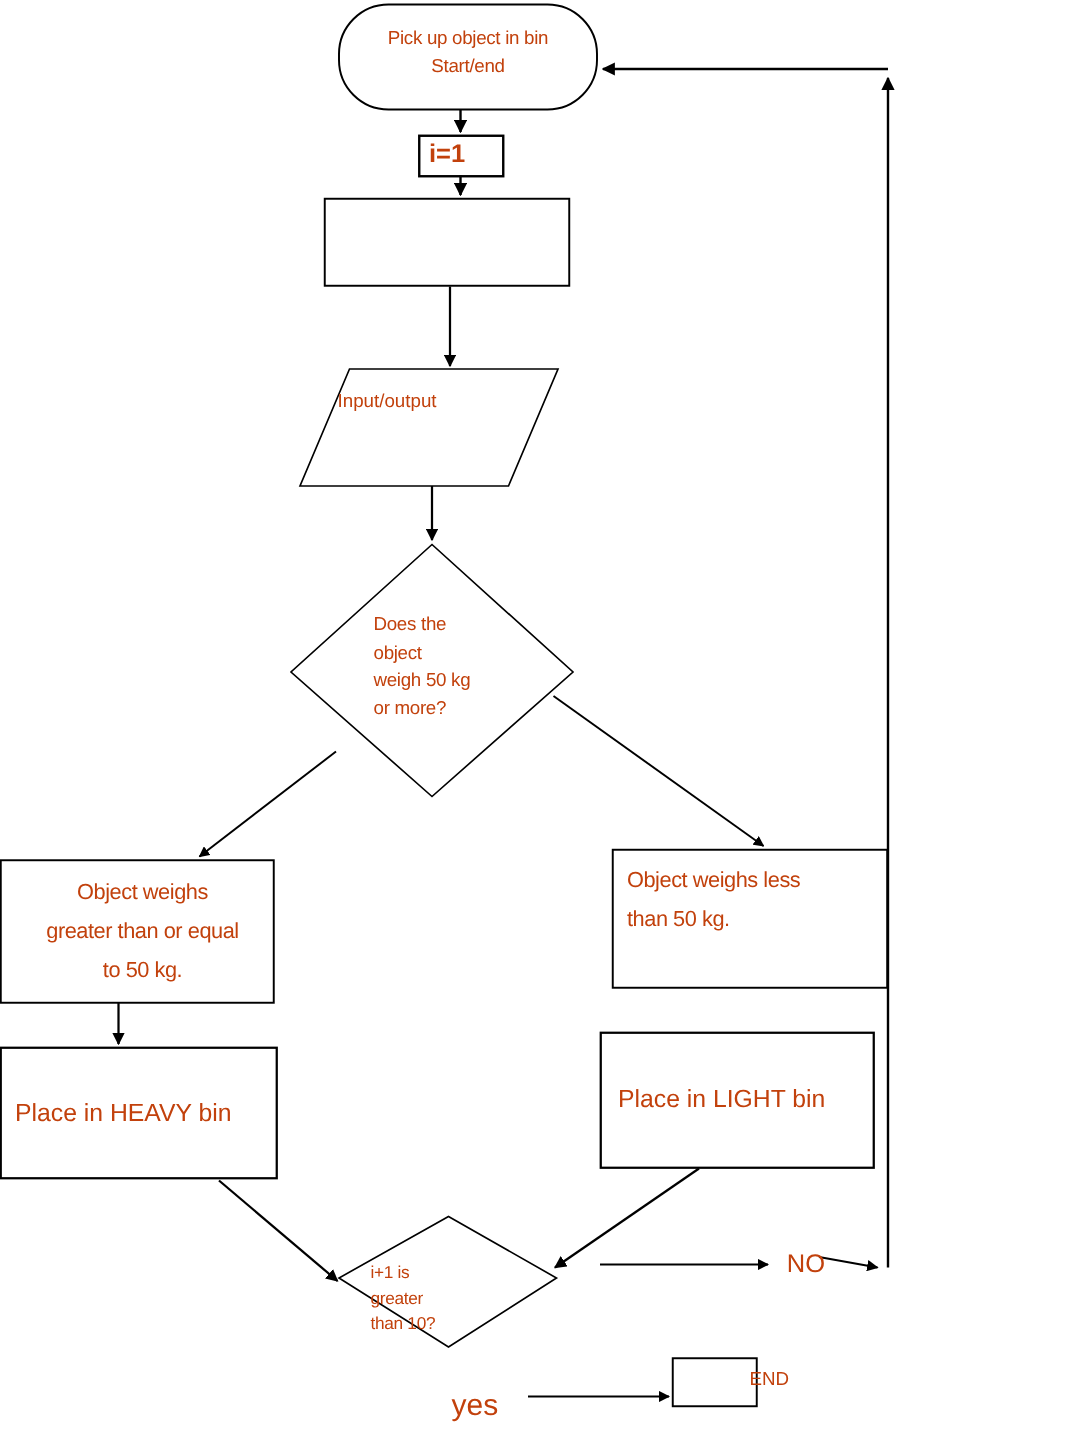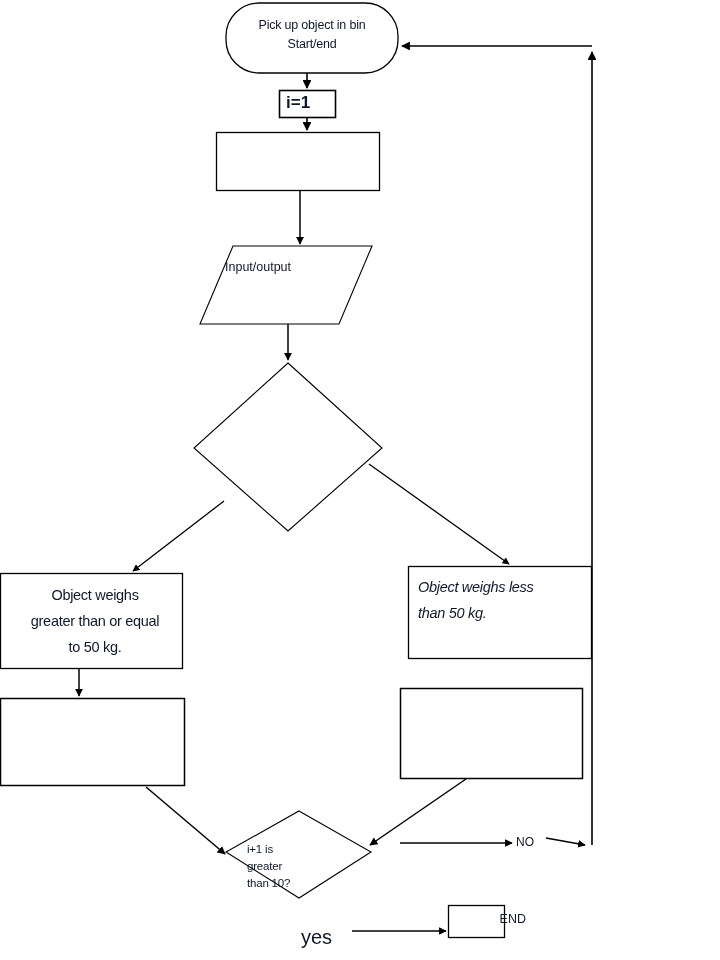--- a/index.html
+++ b/index.html
@@ -19,21 +19,21 @@
   #svg-layer {
     position: absolute;
     left: 0;
     top: 0;
     width: 720px;
     height: 960px;
   }
   .node-text {
     position: absolute;
     white-space: pre-line;
-    color: #0f172a;
+    color: #c2410c;
     pointer-events: none;
   }
   
   .t-start {
     left: 237px;
     top: 16px;
     width: 150px;
     text-align: center;
     font-size: 12.5px;
     line-height: 19px;
@@ -84,21 +84,20 @@
     letter-spacing: -0.3px;
   }
   .t-lightbox {
     left: 418px;
     top: 574px;
     width: 168px;
     text-align: left;
     font-size: 14.5px;
     line-height: 26px;
     letter-spacing: -0.3px;
-    font-style: italic;
   }
   .t-heavybin {
     left: 10px;
     top: 731px;
     width: 170px;
     text-align: left;
     font-size: 16.5px;
     line-height: 22px;
   }
   .t-lightbin {
@@ -114,22 +113,22 @@
     top: 841px;
     width: 104px;
     font-size: 11.5px;
     line-height: 17px;
     letter-spacing: -0.2px;
   }
   .t-no {
     left: 516px;
     top: 834px;
     width: 34px;
-    text-align: left;
-    font-size: 12px;
+    text-align: right;
+    font-size: 17px;
     line-height: 17px;
   }
   .t-yes {
     left: 301px;
     top: 925px;
     width: 50px;
     text-align: left;
     font-size: 20px;
     line-height: 24px;
   }
@@ -209,29 +208,35 @@
   </svg>
 
   <div class="node-text t-start">Pick up object in bin
 Start/end</div>
 
   <div class="node-text t-i1">i=1</div>
 
 
   <div class="node-text t-io">Input/output</div>
 
+  <div class="node-text t-decision1">Does the
+object
+weigh 50 kg
+or more?</div>
 
   <div class="node-text t-heavybox">Object weighs
 greater than or equal
 to 50 kg.</div>
 
   <div class="node-text t-lightbox">Object weighs less
 than 50 kg.</div>
 
-
+  <div class="node-text t-heavybin">Place in HEAVY bin</div>
+
+  <div class="node-text t-lightbin">Place in LIGHT bin</div>
 
   <div class="node-text t-decision2">i+1 is
 greater
 than 10?</div>
 
   <div class="node-text t-no">NO</div>
 
   <div class="node-text t-yes">yes</div>
 
   <div class="node-text t-end">END</div>

